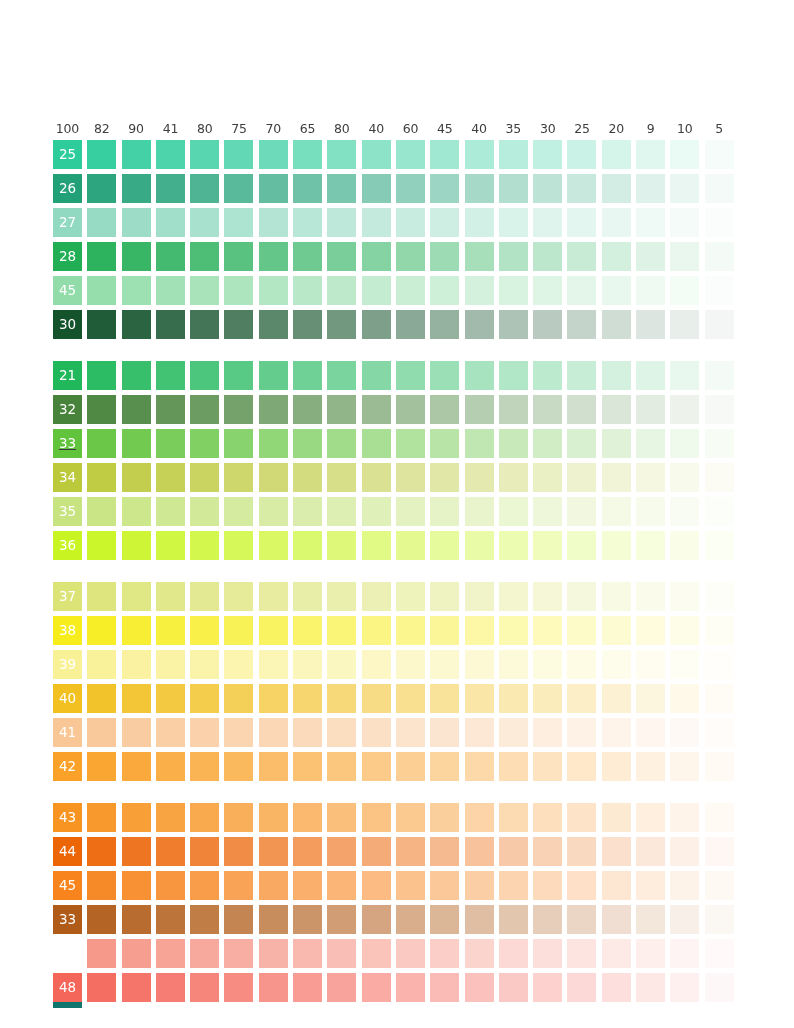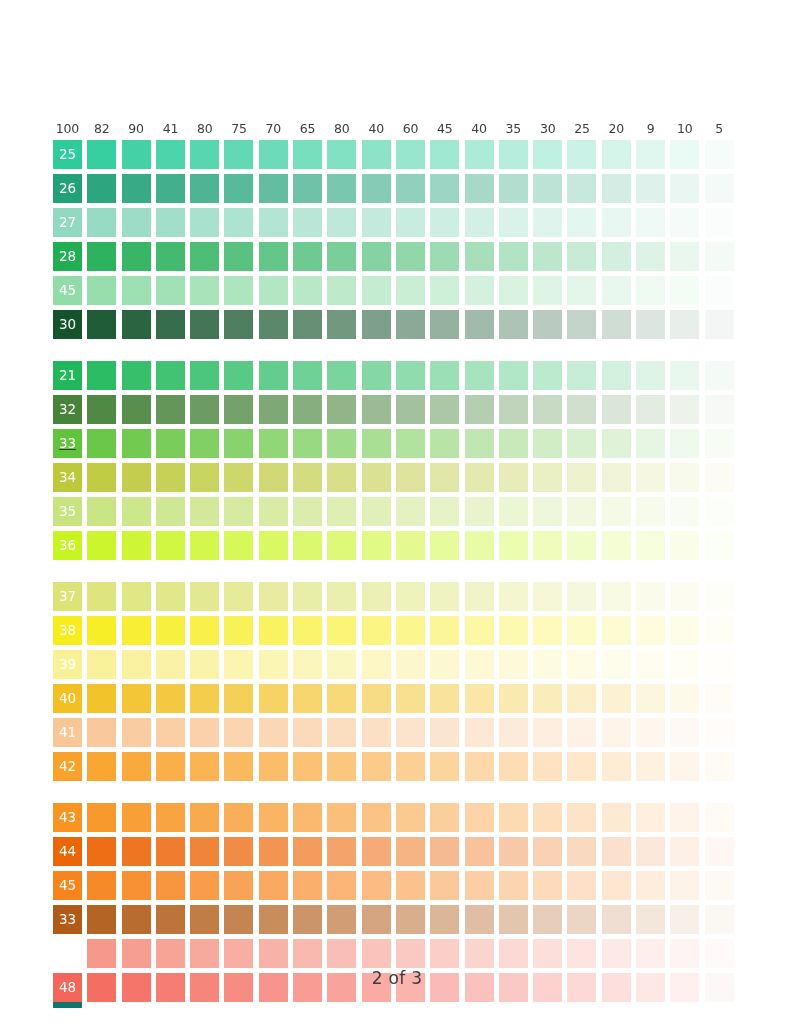--- a/index.html
+++ b/index.html
@@ -714,15 +714,14 @@
             <div class="swatch" style="background: rgb(252, 217, 214);"></div>
             <div class="swatch" style="background: rgb(253, 224, 222);"></div>
             <div class="swatch" style="background: rgb(253, 232, 230);"></div>
             <div class="swatch" style="background: rgb(254, 240, 239);"></div>
             <div class="swatch" style="background: rgb(254, 247, 247);"></div>
           </div>
         </div>
       </div>
   </div>
 
-  <div class="footer">2 of 3</div>
 
 </div>
 
 </body></html>

